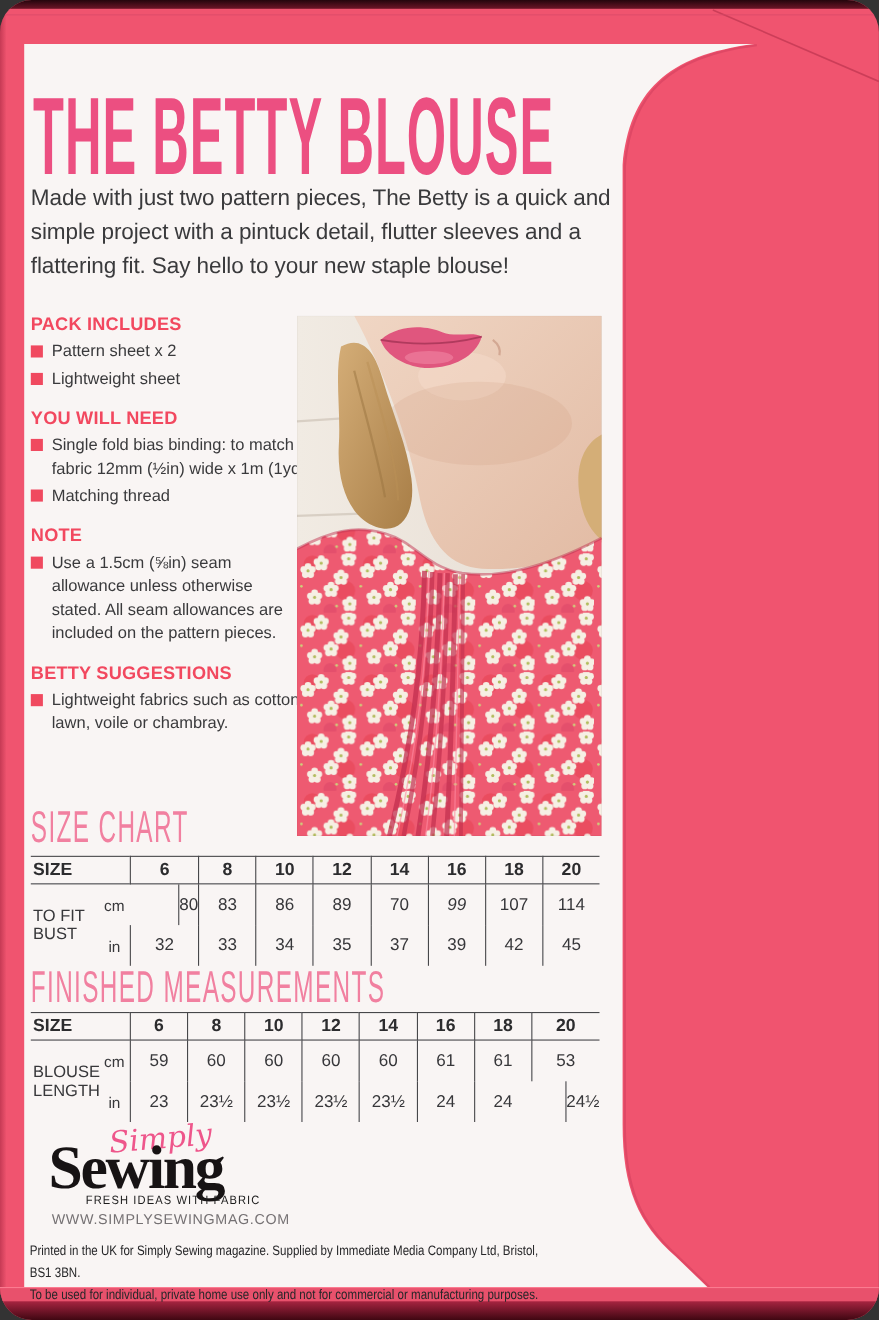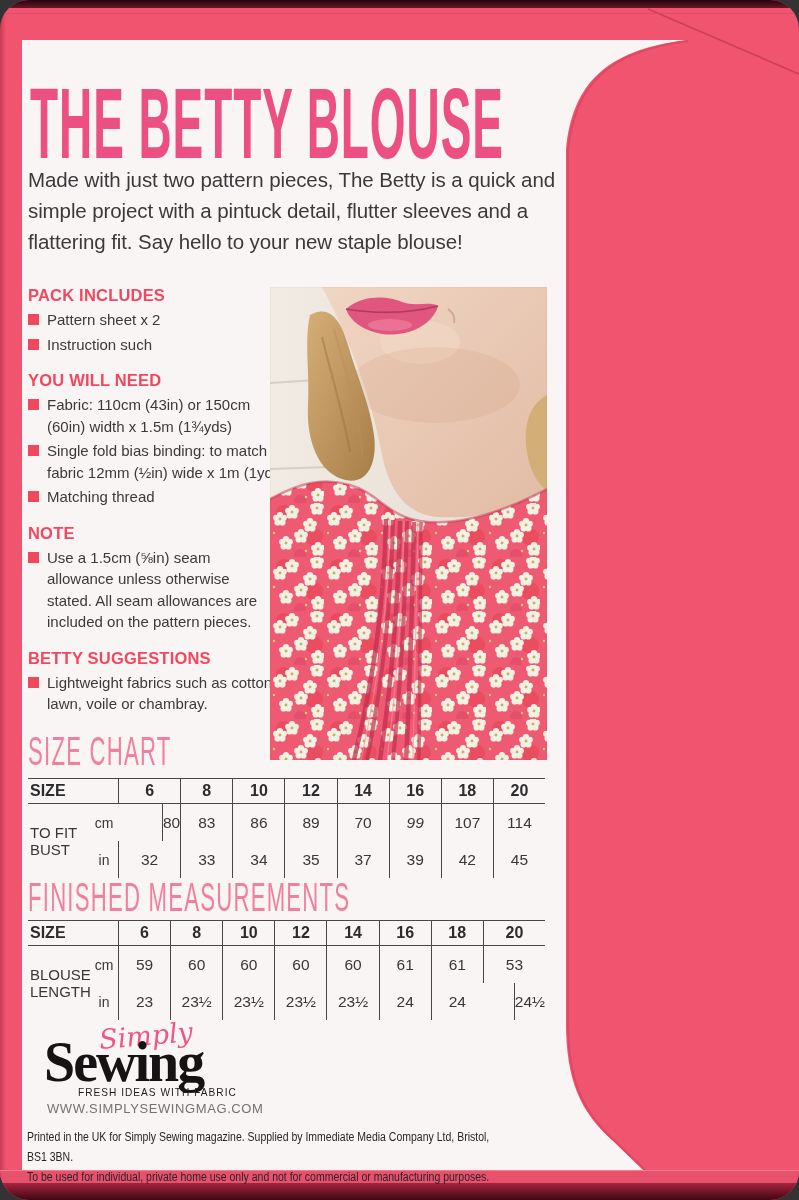--- a/index.html
+++ b/index.html
@@ -82,29 +82,25 @@
 
   <div class="leftcol" id="leftcol">
       <div class="sec">
         <div class="sec-h">PACK INCLUDES</div>
         <div class="item">
           <span class="sq"></span>
           <span class="item-t">Pattern sheet x 2</span>
         </div>
         <div class="item">
           <span class="sq"></span>
-          <span class="item-t">Instruction such</span>
+          <span class="item-t">Lightweight sheet</span>
         </div>
       </div>
       <div class="sec">
         <div class="sec-h">YOU WILL NEED</div>
-        <div class="item">
-          <span class="sq"></span>
-          <span class="item-t">Fabric: 110cm (43in) or 150cm (60in) width x 1.5m (1¾yds)</span>
-        </div>
         <div class="item">
           <span class="sq"></span>
           <span class="item-t">Single fold bias binding: to match fabric 12mm (½in) wide x 1m (1yd)</span>
         </div>
         <div class="item">
           <span class="sq"></span>
           <span class="item-t">Matching thread</span>
         </div>
       </div>
       <div class="sec">

